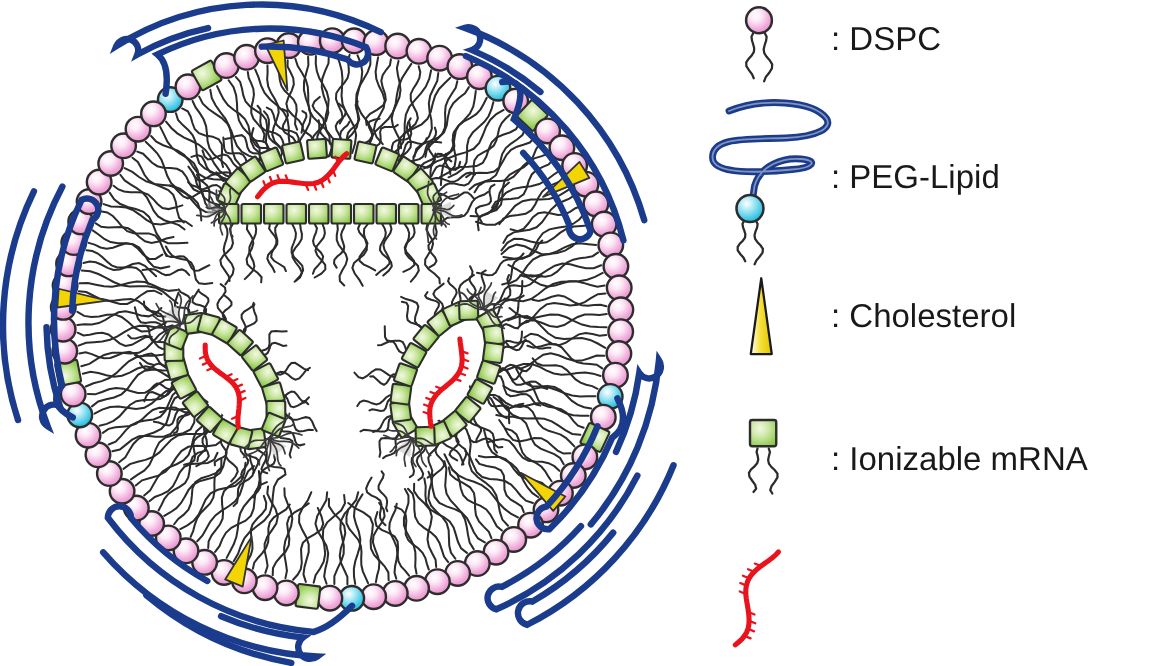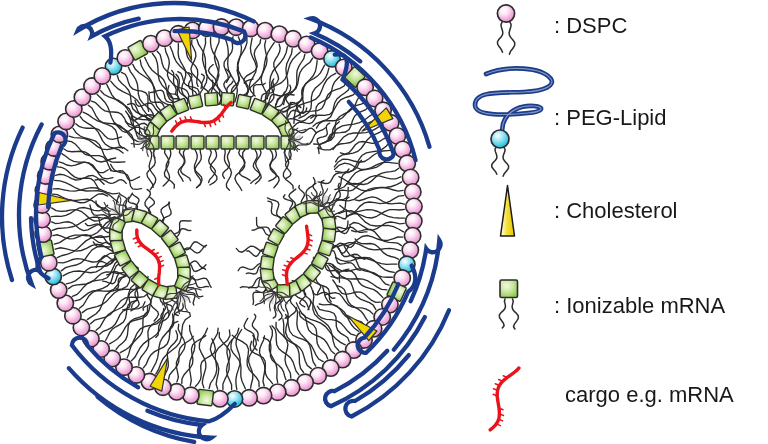--- a/index.html
+++ b/index.html
@@ -677,16 +677,15 @@
           <path d="M22.0 50.0 L26.0 51.7" stroke="#e8131b" stroke-width="1.5" stroke-linecap="round"></path>
           <path d="M20.2 38.0 L16.2 36.3" stroke="#e8131b" stroke-width="1.5" stroke-linecap="round"></path>
           <path d="M20.6 32.4 L16.5 30.7" stroke="#e8131b" stroke-width="1.5" stroke-linecap="round"></path>
           <path d="M22.4 27.5 L18.3 25.8" stroke="#e8131b" stroke-width="1.5" stroke-linecap="round"></path>
           <path d="M25.8 23.2 L21.7 21.5" stroke="#e8131b" stroke-width="1.5" stroke-linecap="round"></path>
           <path d="M30.3 19.4 L26.2 17.7" stroke="#e8131b" stroke-width="1.5" stroke-linecap="round"></path>
           <path d="M13.2 71.9 L15.5 70.0 L17.6 68.1 L19.3 65.9 L20.7 63.7 L21.7 61.2 L22.2 58.6 L22.4 55.9 L22.3 53.0 L22.0 50.0 L21.5 47.0 L21.0 43.9 L20.5 40.9 L20.2 38.0 L20.2 35.1 L20.6 32.4 L21.3 29.9 L22.4 27.5 L23.9 25.3 L25.8 23.2 L27.9 21.3 L30.3 19.4 L32.8 17.6 L35.3 15.8 L37.7 14.0 L40.0 12.1 L41.9 10.0" fill="none" stroke="#e8131b" stroke-width="3.4" stroke-linecap="round" stroke-linejoin="round"></path>
         </g>
       </svg>
     <div class="llabel" style="top:381px">
-      <span class="line2">cargo e.g. mRNA</span>
     </div>
   </div>
 </div>
 
 </body></html>

